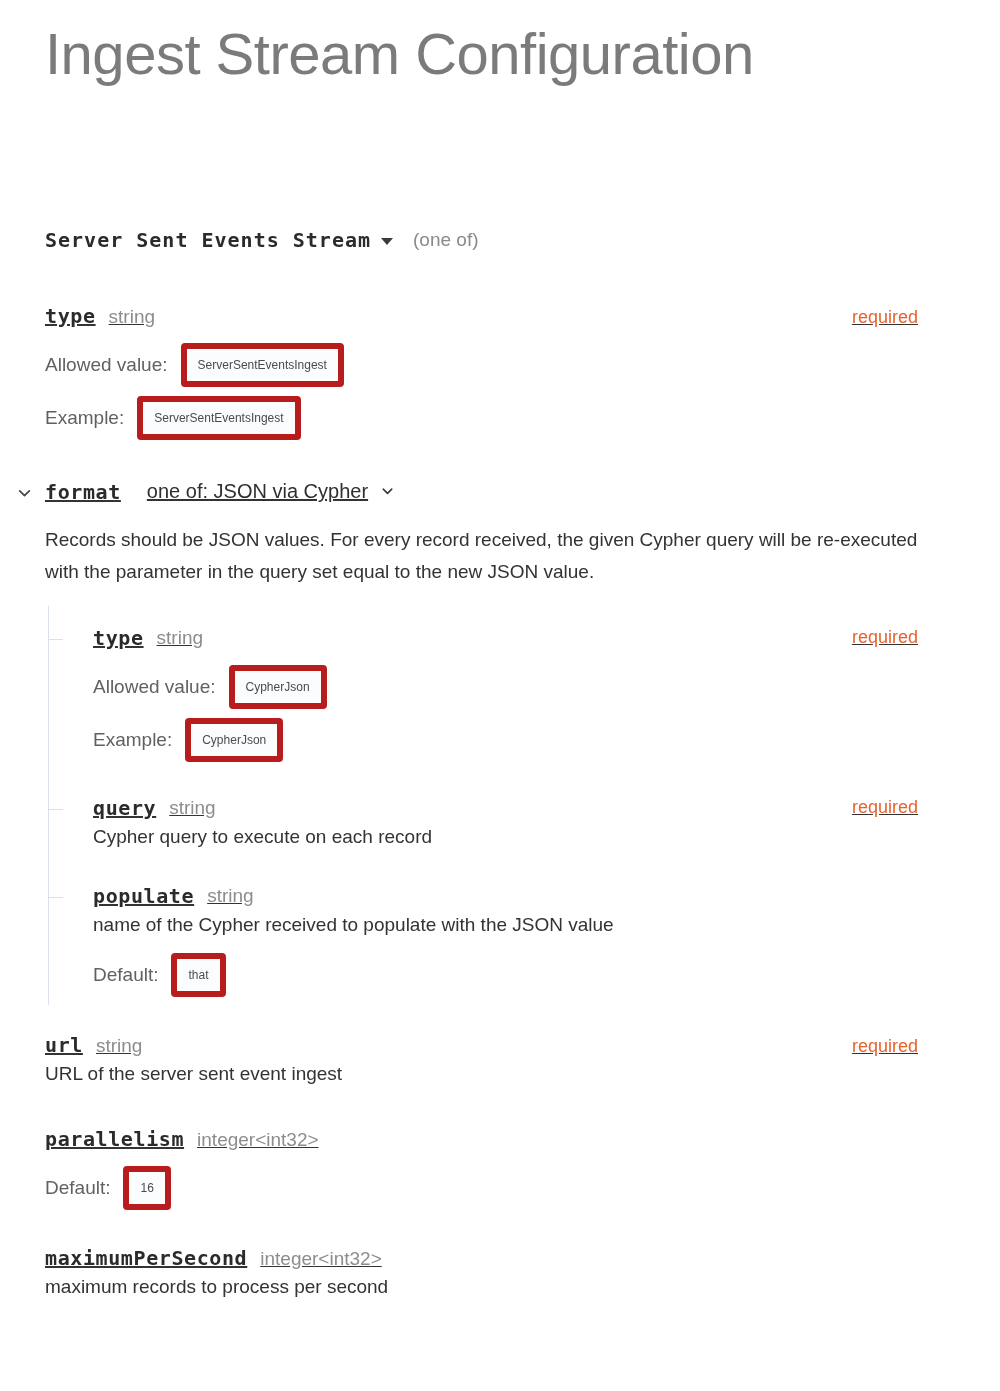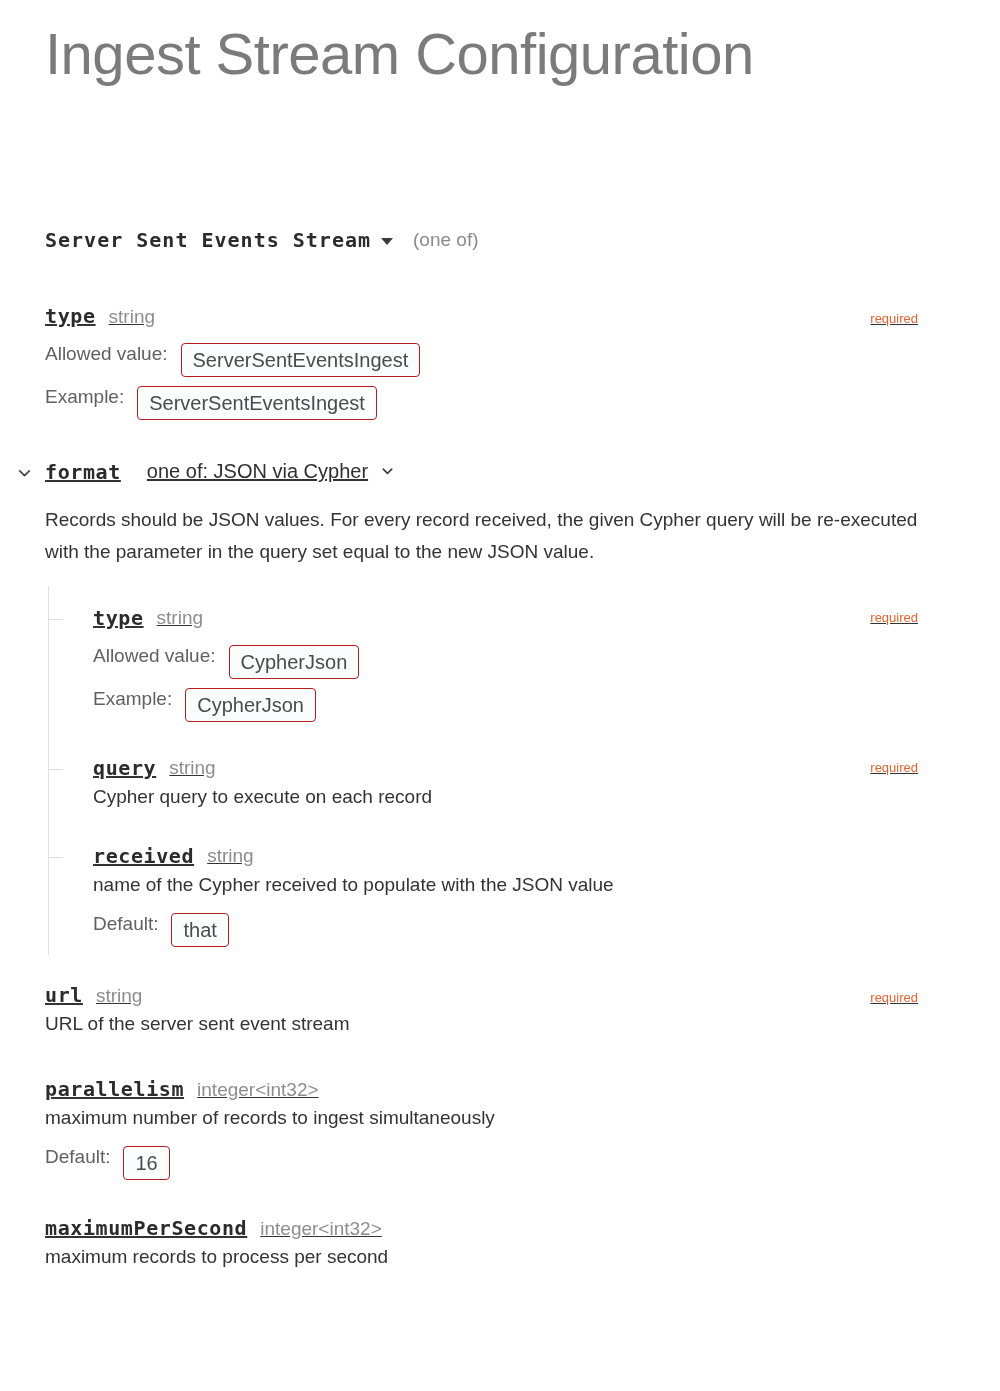--- a/index.html
+++ b/index.html
@@ -49,38 +49,38 @@
   
   .prop-head { display: flex; align-items: baseline; text-decoration: underline; }
   .pname {
     font-family: "DejaVu Sans Mono", monospace;
     font-weight: 700;
     font-size: 20px;
     letter-spacing: 0.6px;
     color: #2b2b2b;
   }
   .ptype { font-size: 19px; color: #8d8d8d; margin-left: 13px; text-align: right; }
-  .required { font-size: 13px; color: #e8622d; margin-left: auto; }
+  .required { font-size: 18px; color: #e8622d; margin-left: auto; }
 
   .prop.root-type { margin-top: 52px; }
   .prop.format { margin-top: 40px; }
   .prop.url { margin-top: 28px; }
   .prop.parallelism { margin-top: 40px; }
   .prop.maxpersec { margin-top: 36px; }
 
-  .kv { margin-top: 15px; display: flex; }
+  .kv { margin-top: 15px; display: flex; align-items: center; }
   .kv + .kv { margin-top: 9px; }
   .klabel { font-size: 19px; color: #616161; margin-right: 13px; }
   .chip {
     display: inline-block;
-    border: 1px solid #b91c1c;
+    border: 6px solid #b91c1c;
     background: #fbfcfe;
     border-radius: 4px;
     padding: 4px 11px;
-    font-size: 20px;
+    font-size: 12px;
     color: #4b4b4b;
     line-height: 24px;
   }
 
   .desc {
     margin: 20px 0 0 0;
     font-size: 19px;
     color: #333333;
     line-height: 32px;
     max-width: 875px;
@@ -203,48 +203,47 @@
         <div class="prop-head">
           <span class="pname">query</span>
           <span class="ptype">string</span>
           <span class="required">required</span>
         </div>
         <p class="desc-simple">Cypher query to execute on each record</p>
       </div>
 
       <div class="prop">
         <div class="prop-head">
-          <span class="pname">received</span>
+          <span class="pname">populate</span>
           <span class="ptype">string</span>
         </div>
         <p class="desc-simple">name of the Cypher received to populate with the JSON value</p>
         <div class="kv">
           <span class="klabel">Default:</span>
           <span class="chip">that</span>
         </div>
       </div>
 
     </div>
   </section>
 
   <section class="prop url">
     <div class="prop-head">
       <span class="pname">url</span>
       <span class="ptype">string</span>
       <span class="required">required</span>
     </div>
-    <p class="desc-simple">URL of the server sent event stream</p>
+    <p class="desc-simple">URL of the server sent event ingest</p>
   </section>
 
   <section class="prop parallelism">
     <div class="prop-head">
       <span class="pname">parallelism</span>
       <span class="ptype">integer&lt;int32&gt;</span>
     </div>
-    <p class="desc-simple">maximum number of records to ingest simultaneously</p>
     <div class="kv">
       <span class="klabel">Default:</span>
       <span class="chip">16</span>
     </div>
   </section>
 
   <section class="prop maxpersec">
     <div class="prop-head">
       <span class="pname">maximumPerSecond</span>
       <span class="ptype">integer&lt;int32&gt;</span>

